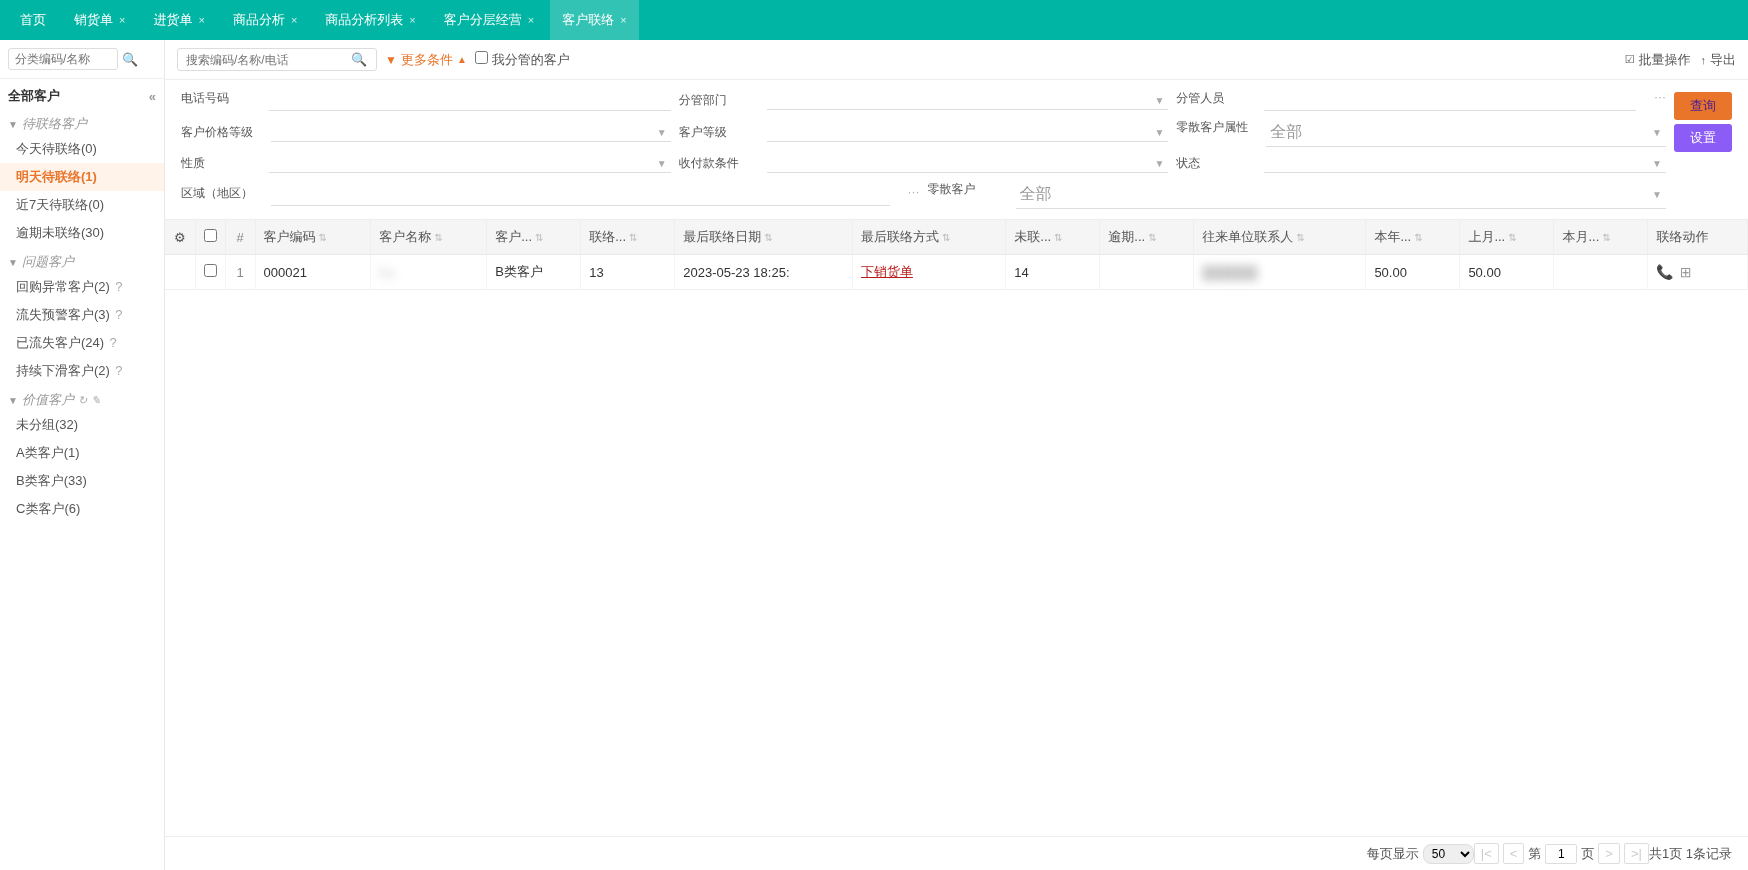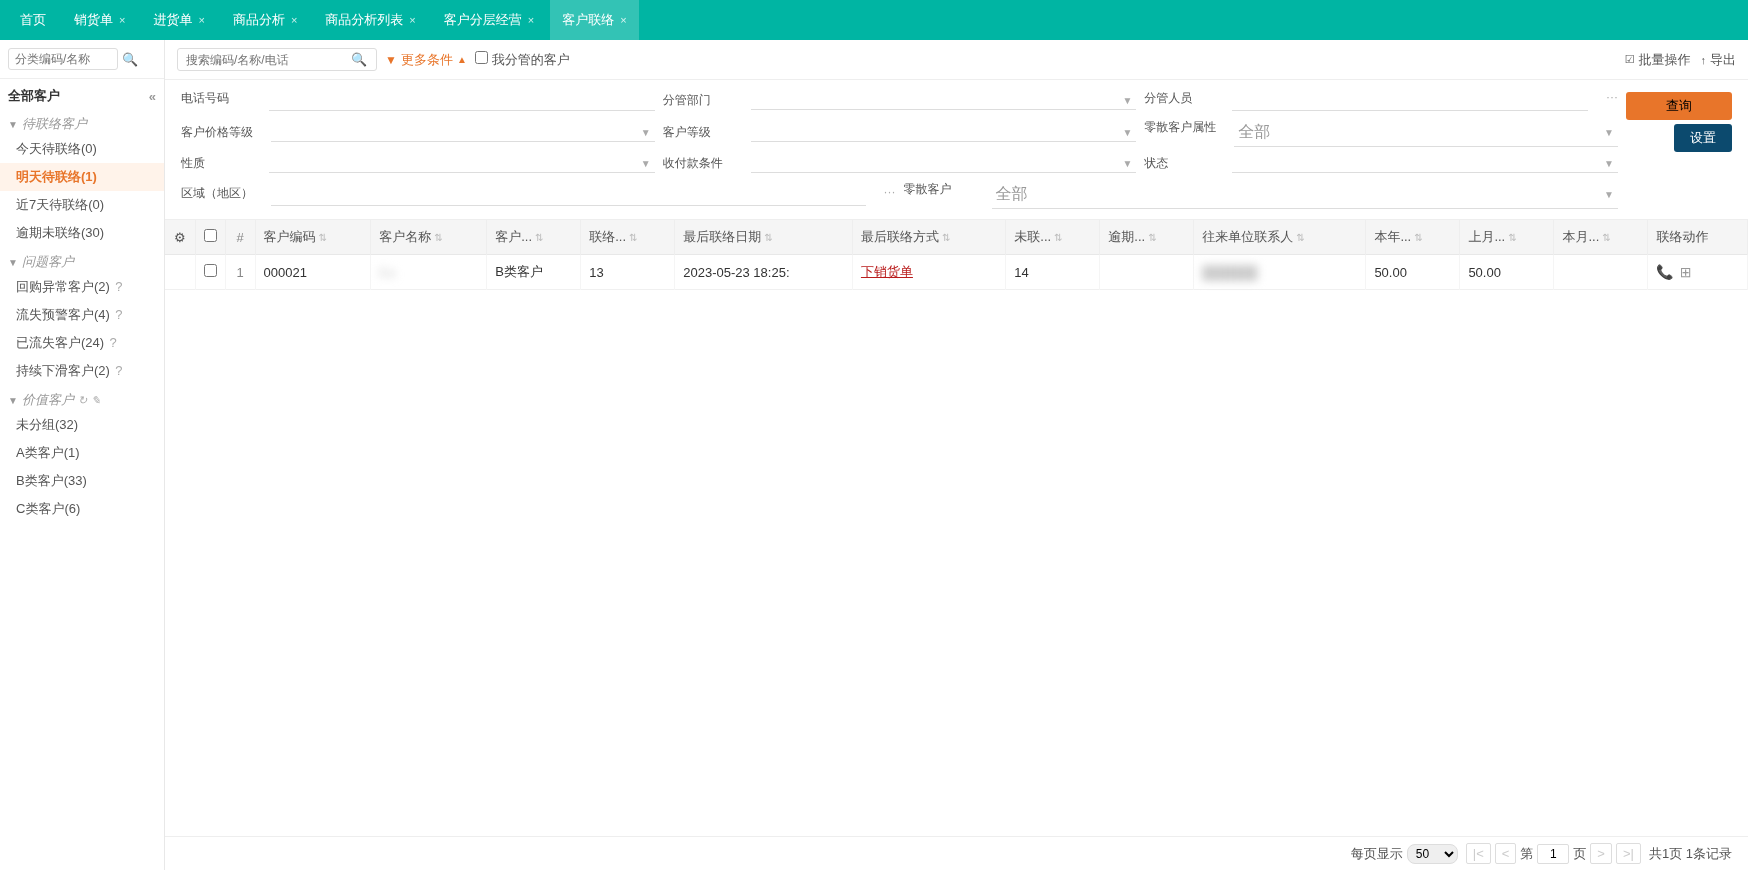--- a/index.html
+++ b/index.html
@@ -207,36 +207,35 @@
       justify-content: space-between;
       border-bottom: 1px solid #ddd;
       padding: 3px 4px;
       cursor: pointer;
     }
     .filter-select-text { color: #999; font-size: 16px; }
     .filter-select .arrow { color: #aaa; font-size: 10px; }
     .filter-more { color: #aaa; font-size: 12px; cursor: pointer; }
     .query-btn {
       background: #e8752a;
-      color: #000000;
+      color: #4c1d95;
       border: none;
       padding: 5px 16px;
       border-radius: 3px;
       cursor: pointer;
       font-size: 13px;
     }
     .settings-btn {
-      background: #0c4a6e;
+      background: #8b5cf6;
       color: #fff;
       border: none;
       padding: 5px 16px;
       border-radius: 3px;
       cursor: pointer;
       font-size: 13px;
-      margin-left: 48px;
     }
     .btn-group {
       display: flex;
       flex-direction: column;
       gap: 4px;
       align-self: flex-start;
       margin-top: 2px;
     }
 
     
@@ -284,21 +283,21 @@
     .action-icon { color: #999; cursor: pointer; font-size: 14px; }
 
     
     .pagination {
       background: #fff;
       border-top: 1px solid #eee;
       padding: 6px 16px;
       display: flex;
       align-items: center;
       justify-content: flex-end;
-      gap: 8px;
+      gap: 0;
       font-size: 12px;
       color: #555;
       flex-shrink: 0;
     }
     .pagination .per-page {
       display: flex;
       align-items: center;
       gap: 4px;
     }
     .per-page select {
@@ -401,21 +400,21 @@
     </div>
 
     <div class="sidebar-group-title">
       <span>问题客户</span>
     </div>
     <div class="sidebar-item">
       <span>回购异常客户(2)</span>
       <span style="color:#aaa;margin-left:2px;">?</span>
     </div>
     <div class="sidebar-item">
-      <span>流失预警客户(4)</span>
+      <span>流失预警客户(3)</span>
       <span style="color:#aaa;margin-left:2px;">?</span>
     </div>
     <div class="sidebar-item">
       <span>已流失客户(24)</span>
       <span style="color:#aaa;margin-left:2px;">?</span>
     </div>
     <div class="sidebar-item">
       <span>持续下滑客户(2)</span>
       <span style="color:#aaa;margin-left:2px;">?</span>
     </div>

